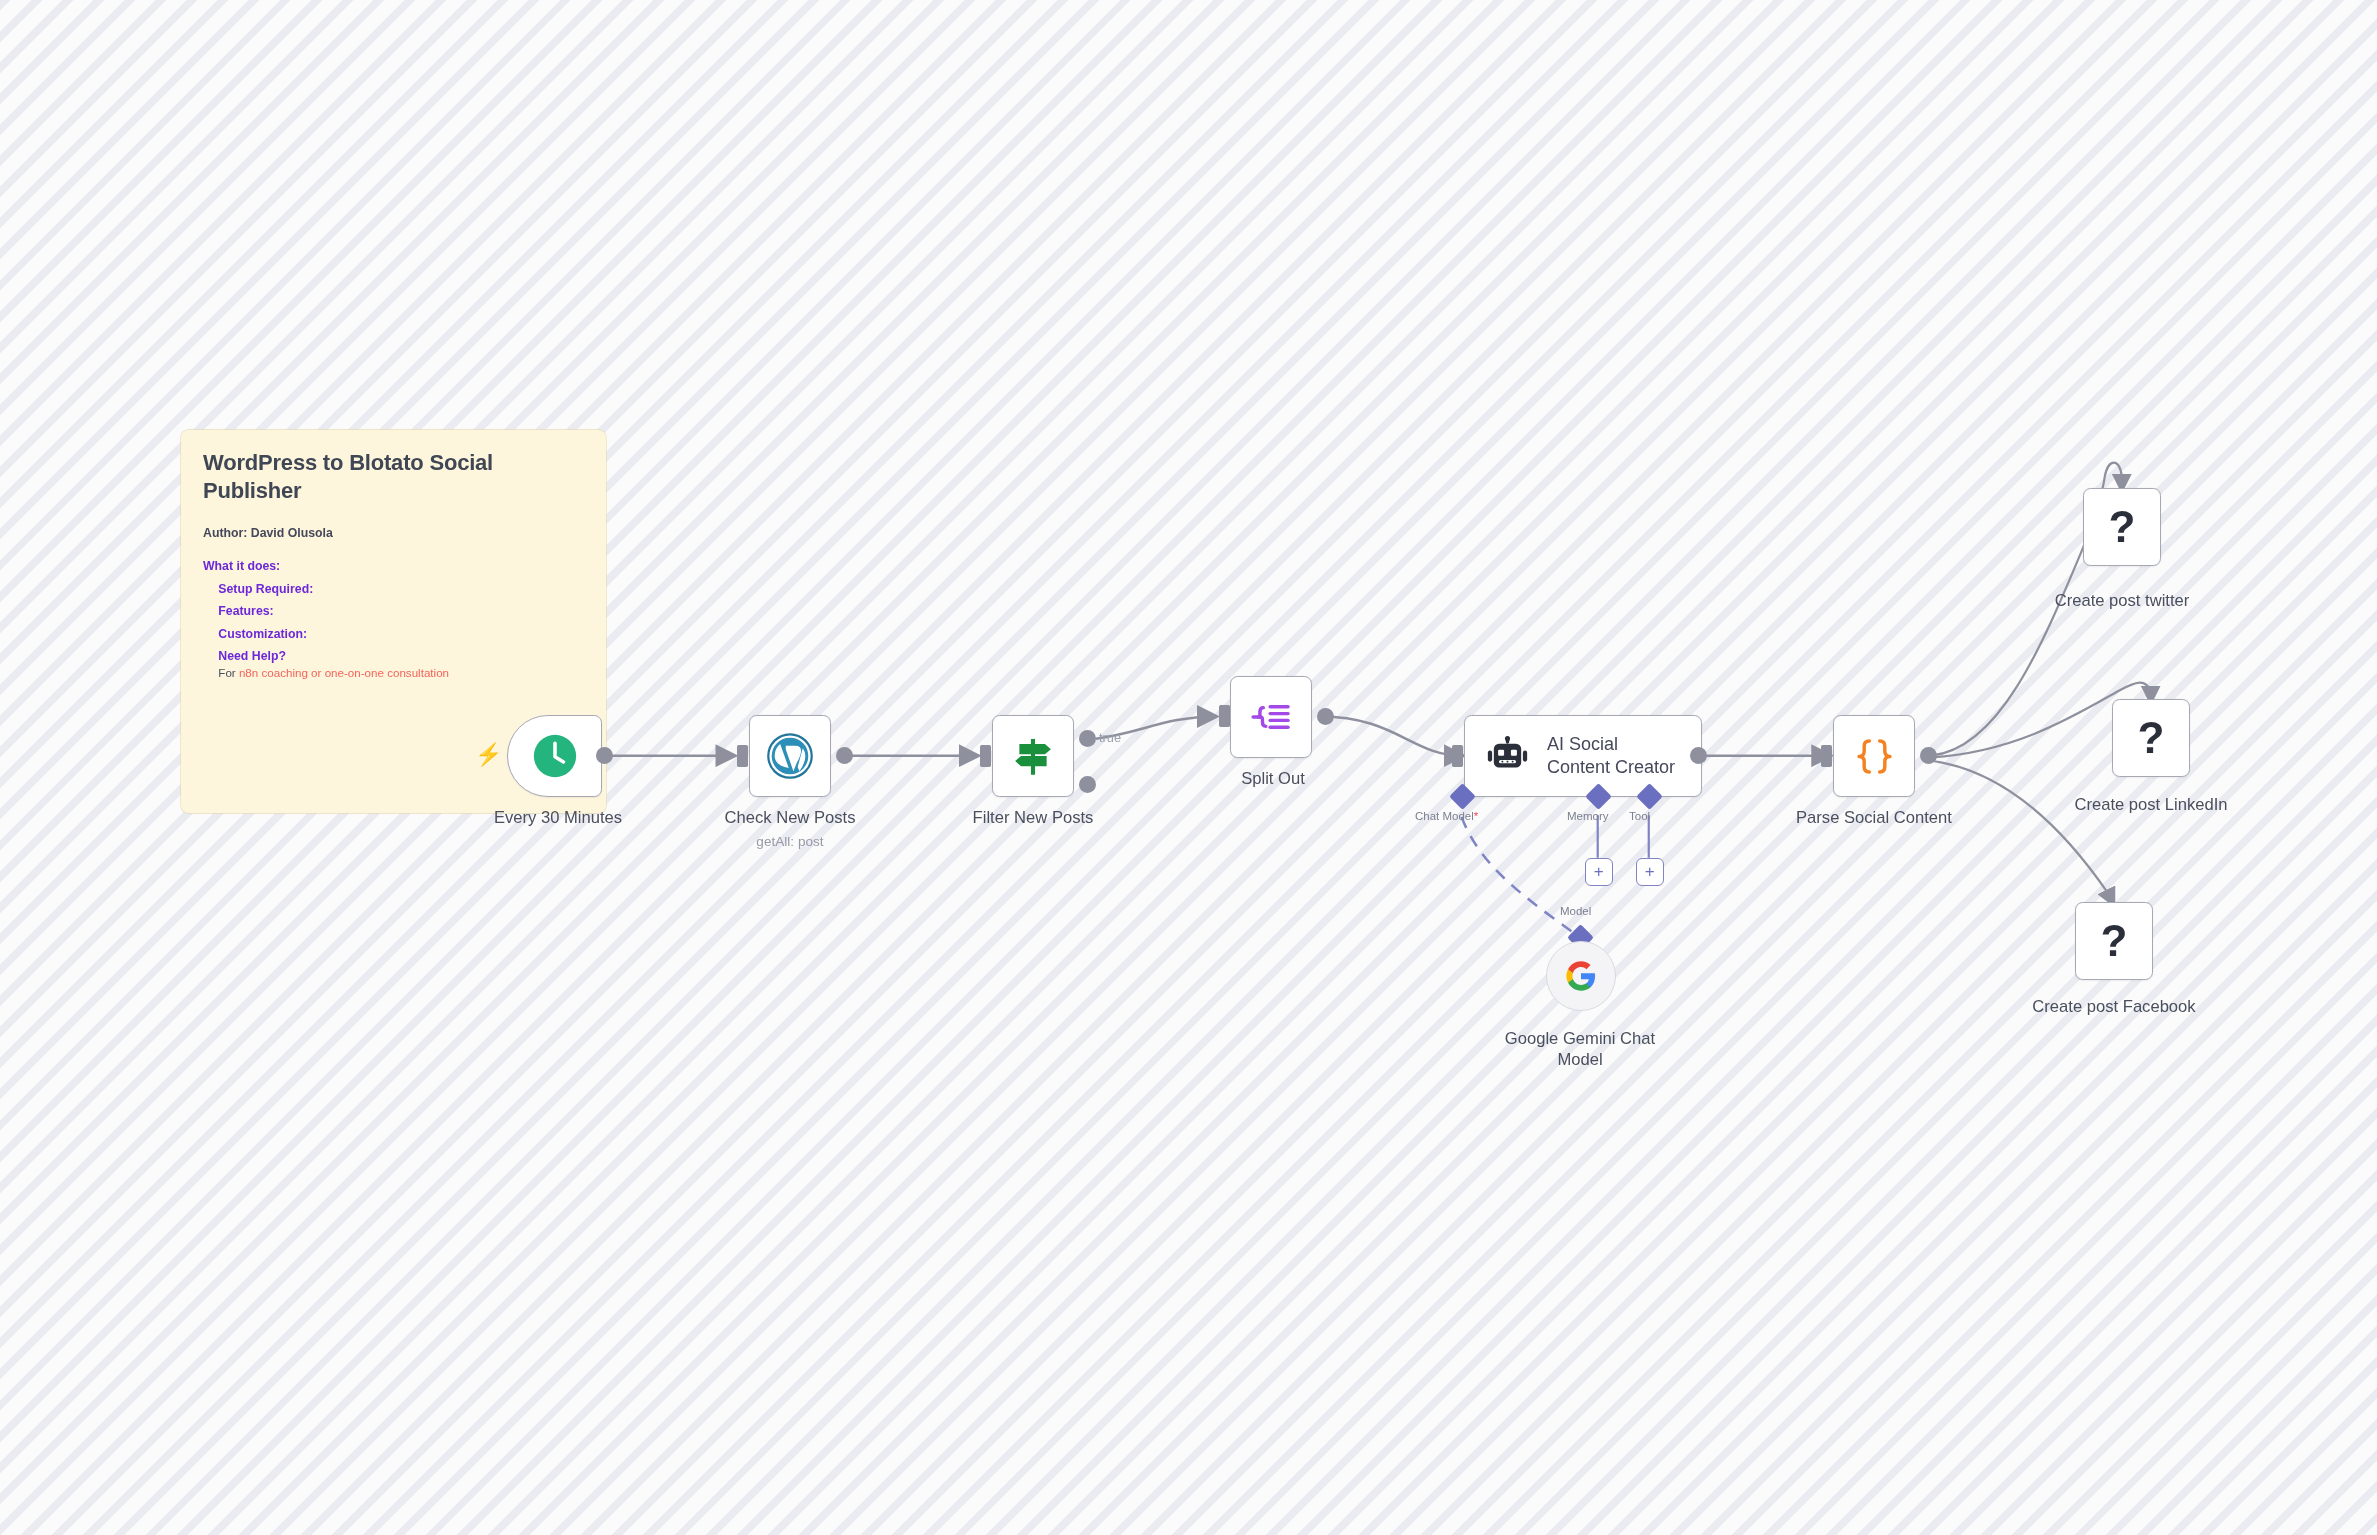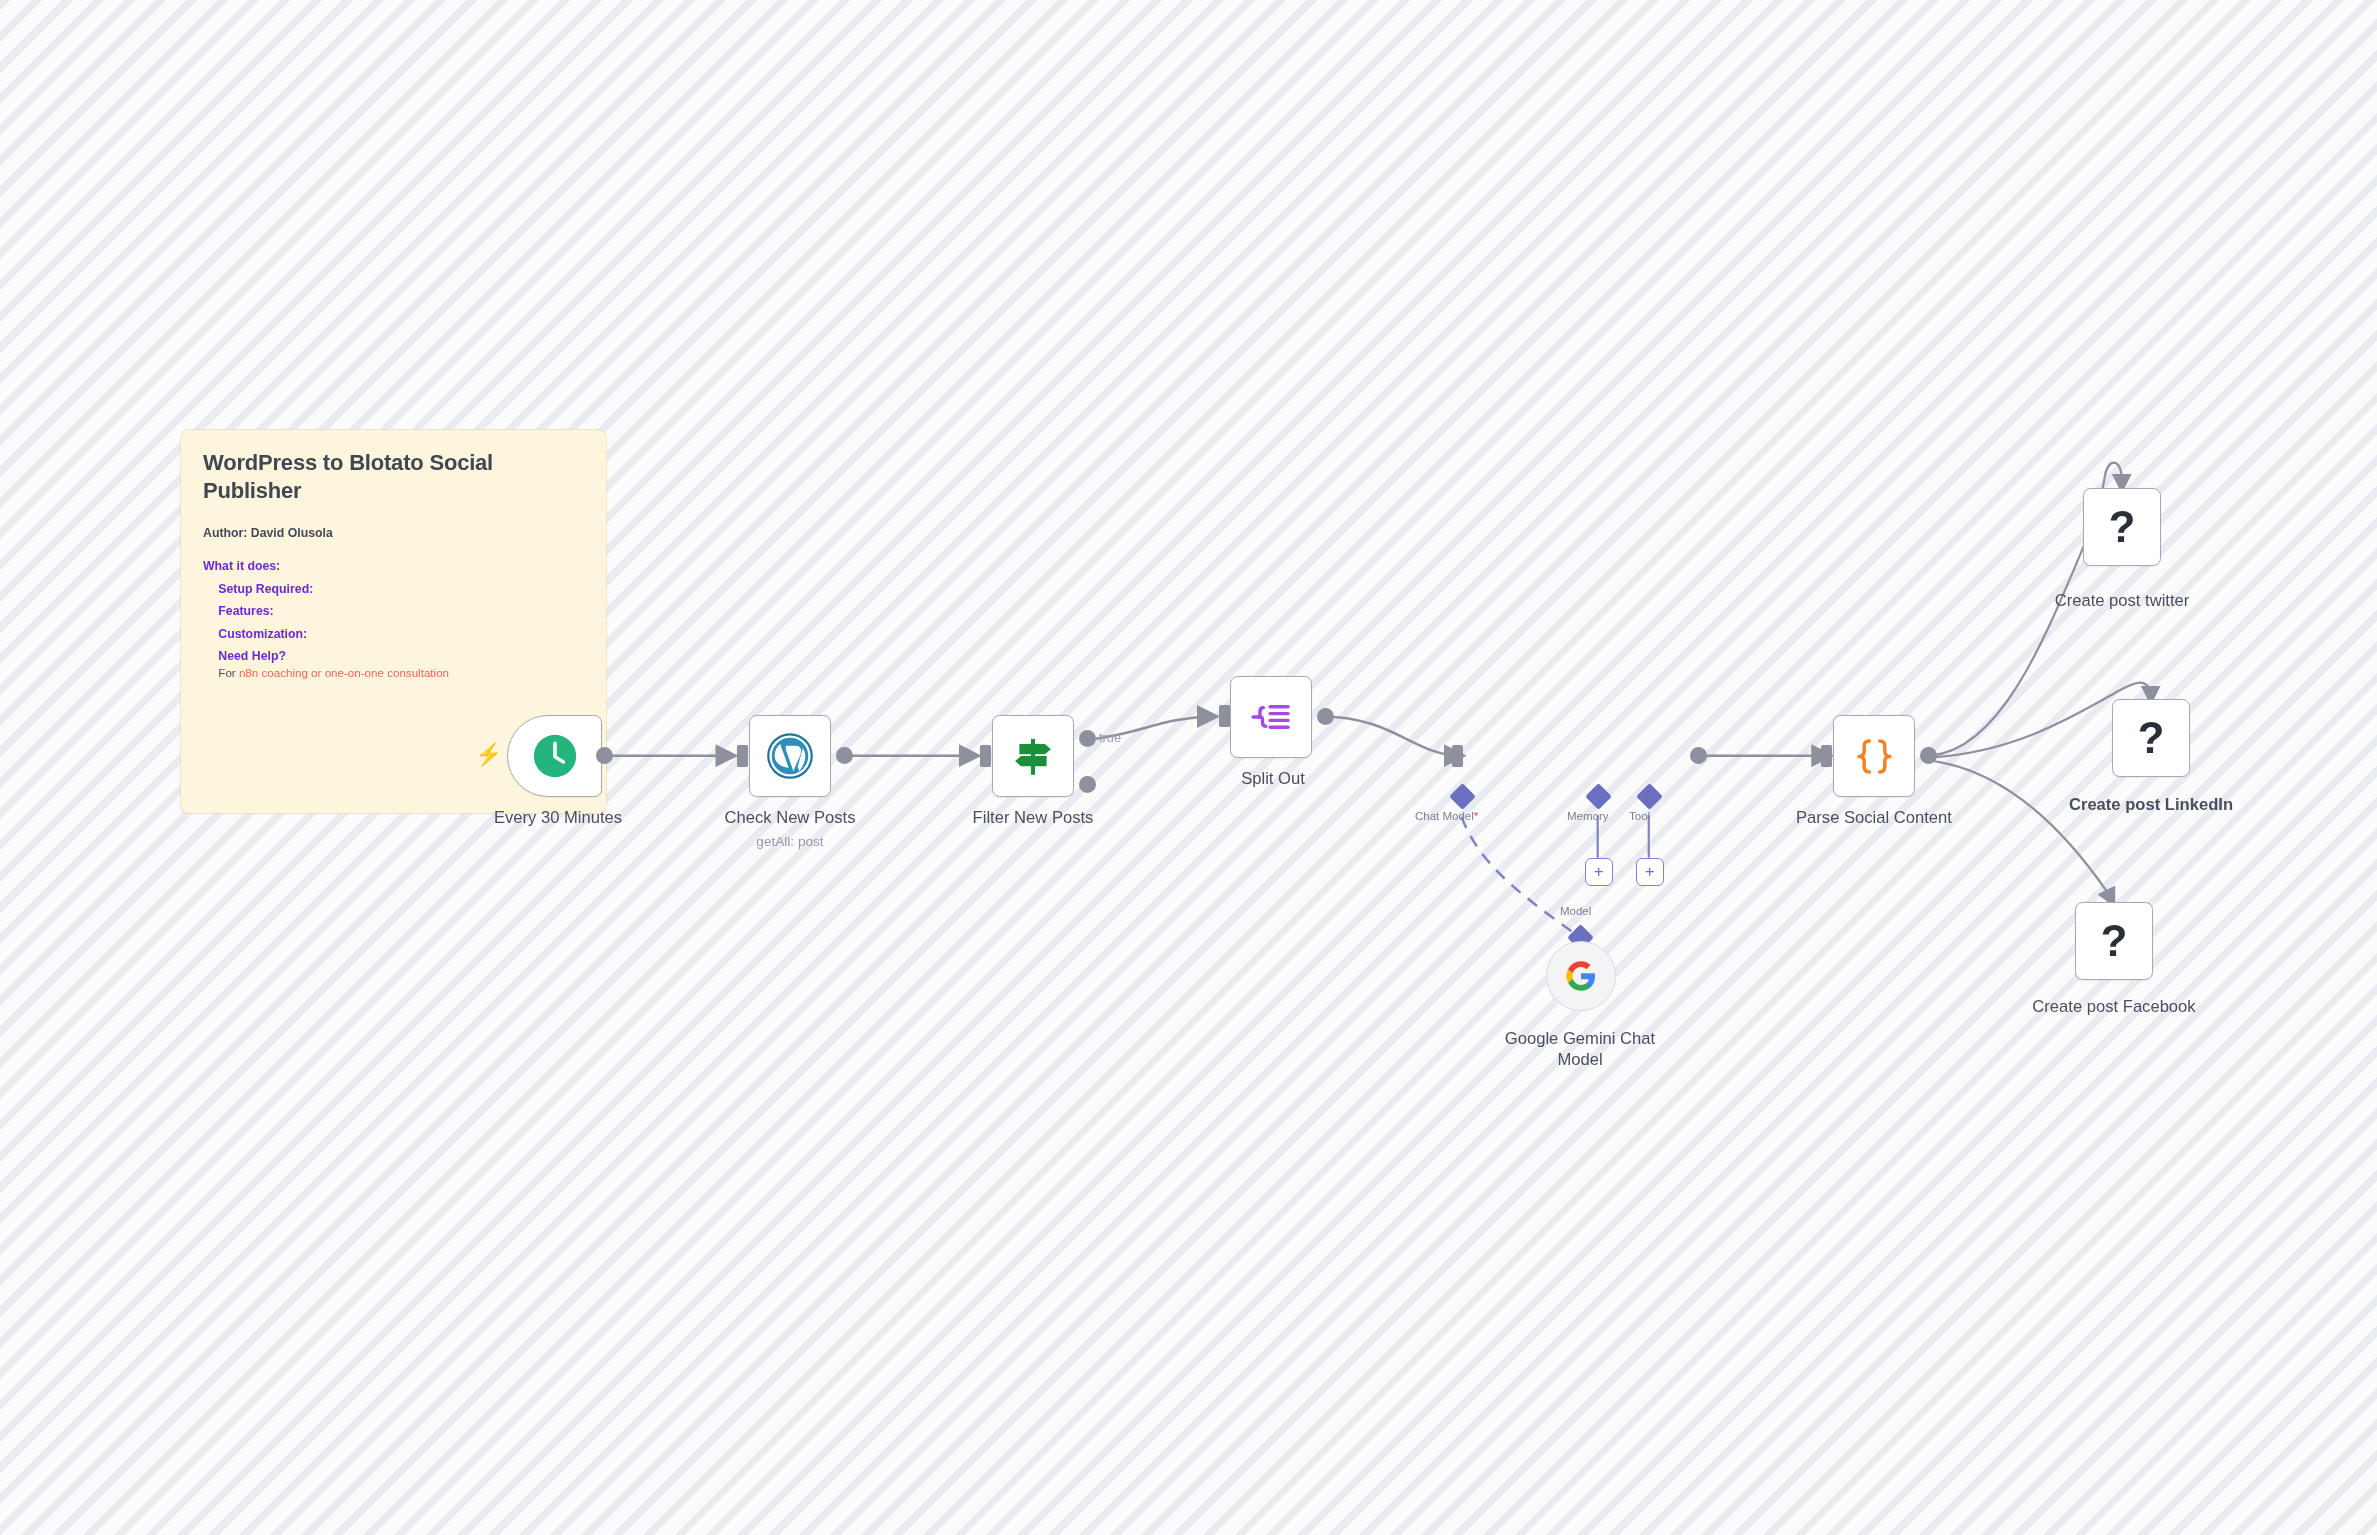--- a/index.html
+++ b/index.html
@@ -200,20 +200,41 @@
           <path d="M26 31 h21"></path>
           <path d="M26 39 h21"></path>
         </g>
       </svg>
     </span>
   </div>
   <div class="dot" style="left:1317px;top:708px;"></div>
   <div class="nlabel" style="left:1188px;top:769px;width:170px;">Split Out</div>
 
   <div class="inarrow" style="left:1452px;top:745px;"></div>
+  <div class="node wide" style="left:1464px;top:715px;">
+    <span>
+      <svg class="svgicon" width="41" height="41" viewBox="0 0 48 48">
+        <rect x="22" y="2" width="4" height="7" rx="2" fill="#2b2f3a"></rect>
+        <circle cx="24" cy="3" r="3" fill="#2b2f3a"></circle>
+        <rect x="8" y="9" width="32" height="28" rx="6" fill="#2b2f3a"></rect>
+        <rect x="1" y="17" width="5" height="13" rx="2.5" fill="#2b2f3a"></rect>
+        <rect x="42" y="17" width="5" height="13" rx="2.5" fill="#2b2f3a"></rect>
+        <rect x="13" y="16" width="7" height="7" rx="1.4" fill="#ffffff"></rect>
+        <rect x="28" y="16" width="7" height="7" rx="1.4" fill="#ffffff"></rect>
+        <rect x="14" y="28" width="20" height="4" rx="2" fill="#ffffff"></rect>
+        <rect x="17" y="29" width="2" height="2" fill="#2b2f3a"></rect>
+        <rect x="23" y="29" width="2" height="2" fill="#2b2f3a"></rect>
+        <rect x="29" y="29" width="2" height="2" fill="#2b2f3a"></rect>
+      </svg>
+    </span>
+    <div class="agent-title">
+      <div>AI Social</div>
+      <div>Content Creator</div>
+    </div>
+  </div>
   <div class="dot" style="left:1690px;top:747px;"></div>
 
   <div class="diamond" style="left:1453px;top:787px;"></div>
   <div class="subport-label" style="left:1415px;top:810px;">
     <span>Chat Model</span><span class="req">*</span>
   </div>
 
   <div class="diamond" style="left:1589px;top:787px;"></div>
   <div class="subport-label" style="left:1567px;top:810px;">Memory</div>
 
@@ -259,21 +280,21 @@
   <div class="nlabel" style="left:1789px;top:808px;width:170px;">Parse Social Content</div>
 
   <div class="node qm" style="left:2083px;top:488px;">
     <span class="qmark">?</span>
   </div>
   <div class="nlabel" style="left:2037px;top:591px;width:170px;">Create post twitter</div>
 
   <div class="node qm" style="left:2112px;top:699px;">
     <span class="qmark">?</span>
   </div>
-  <div class="nlabel" style="left:2066px;top:795px;width:170px;font-weight:bold;">Create post LinkedIn</div>
+  <div class="nlabel" style="left:2066px;top:795px;width:170px;">Create post LinkedIn</div>
 
   <div class="node qm" style="left:2075px;top:902px;">
     <span class="qmark">?</span>
   </div>
   <div class="nlabel" style="left:2029px;top:997px;width:170px;">Create post Facebook</div>
 
 </div>
 
 
 </body></html>

